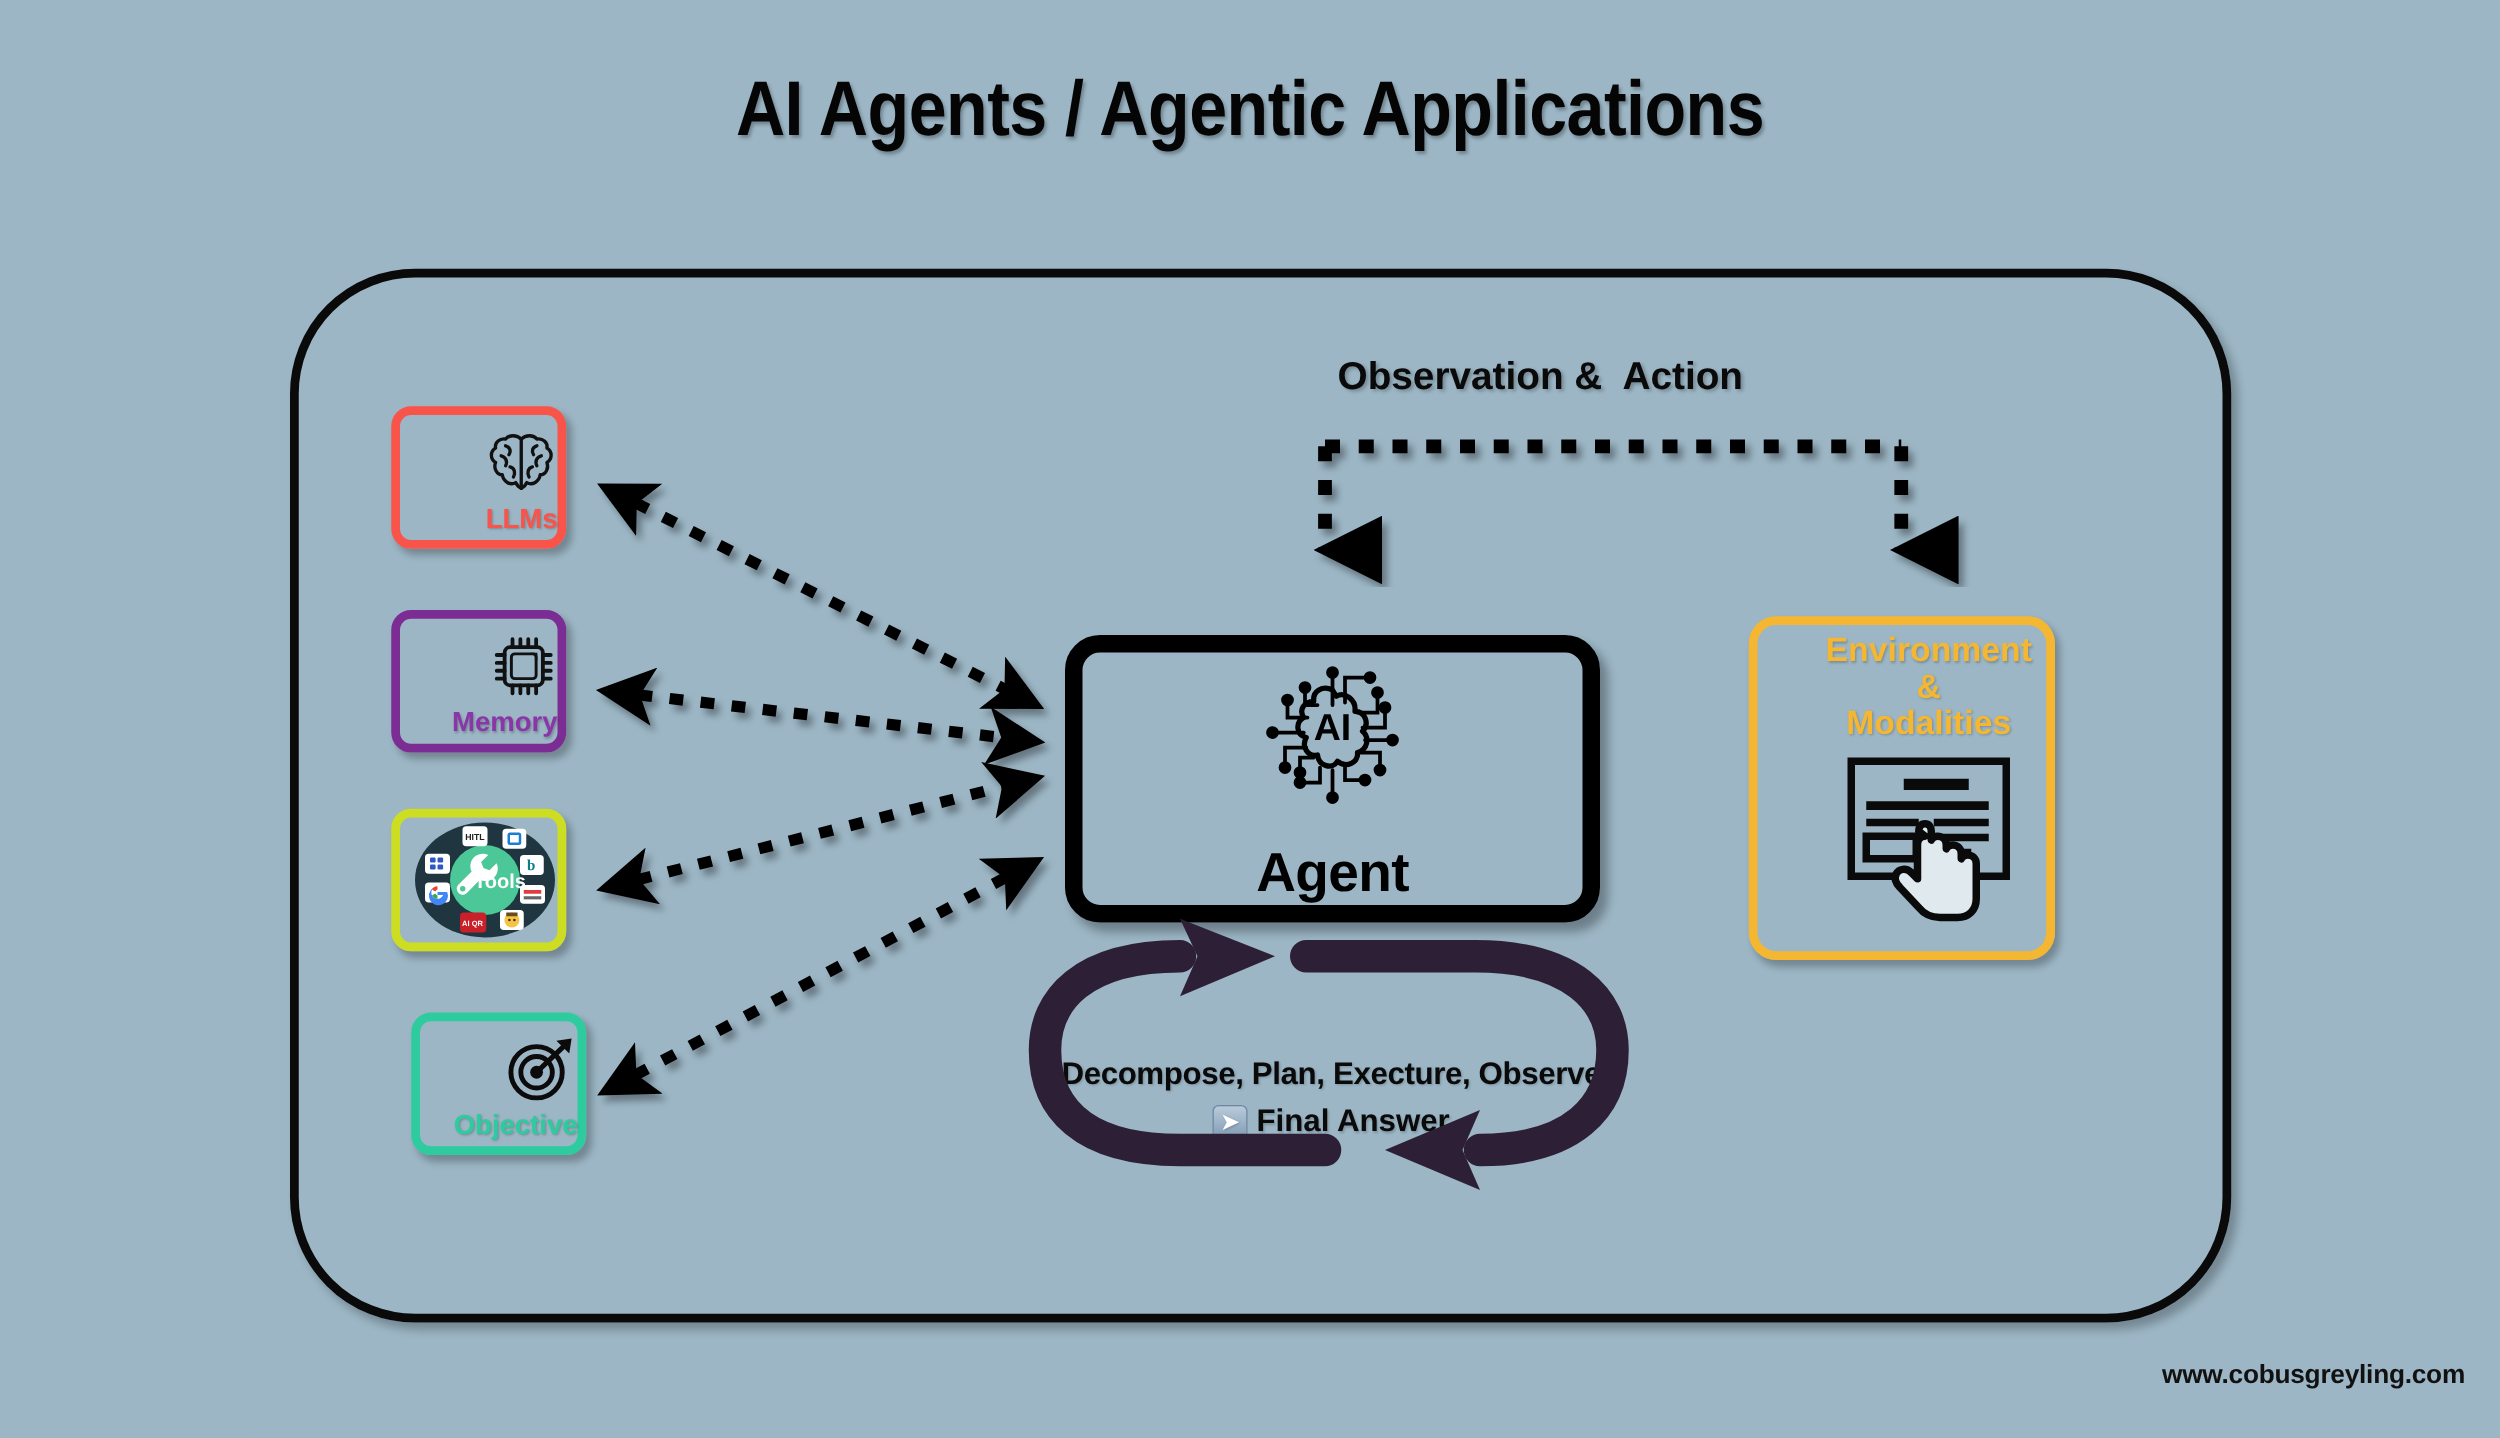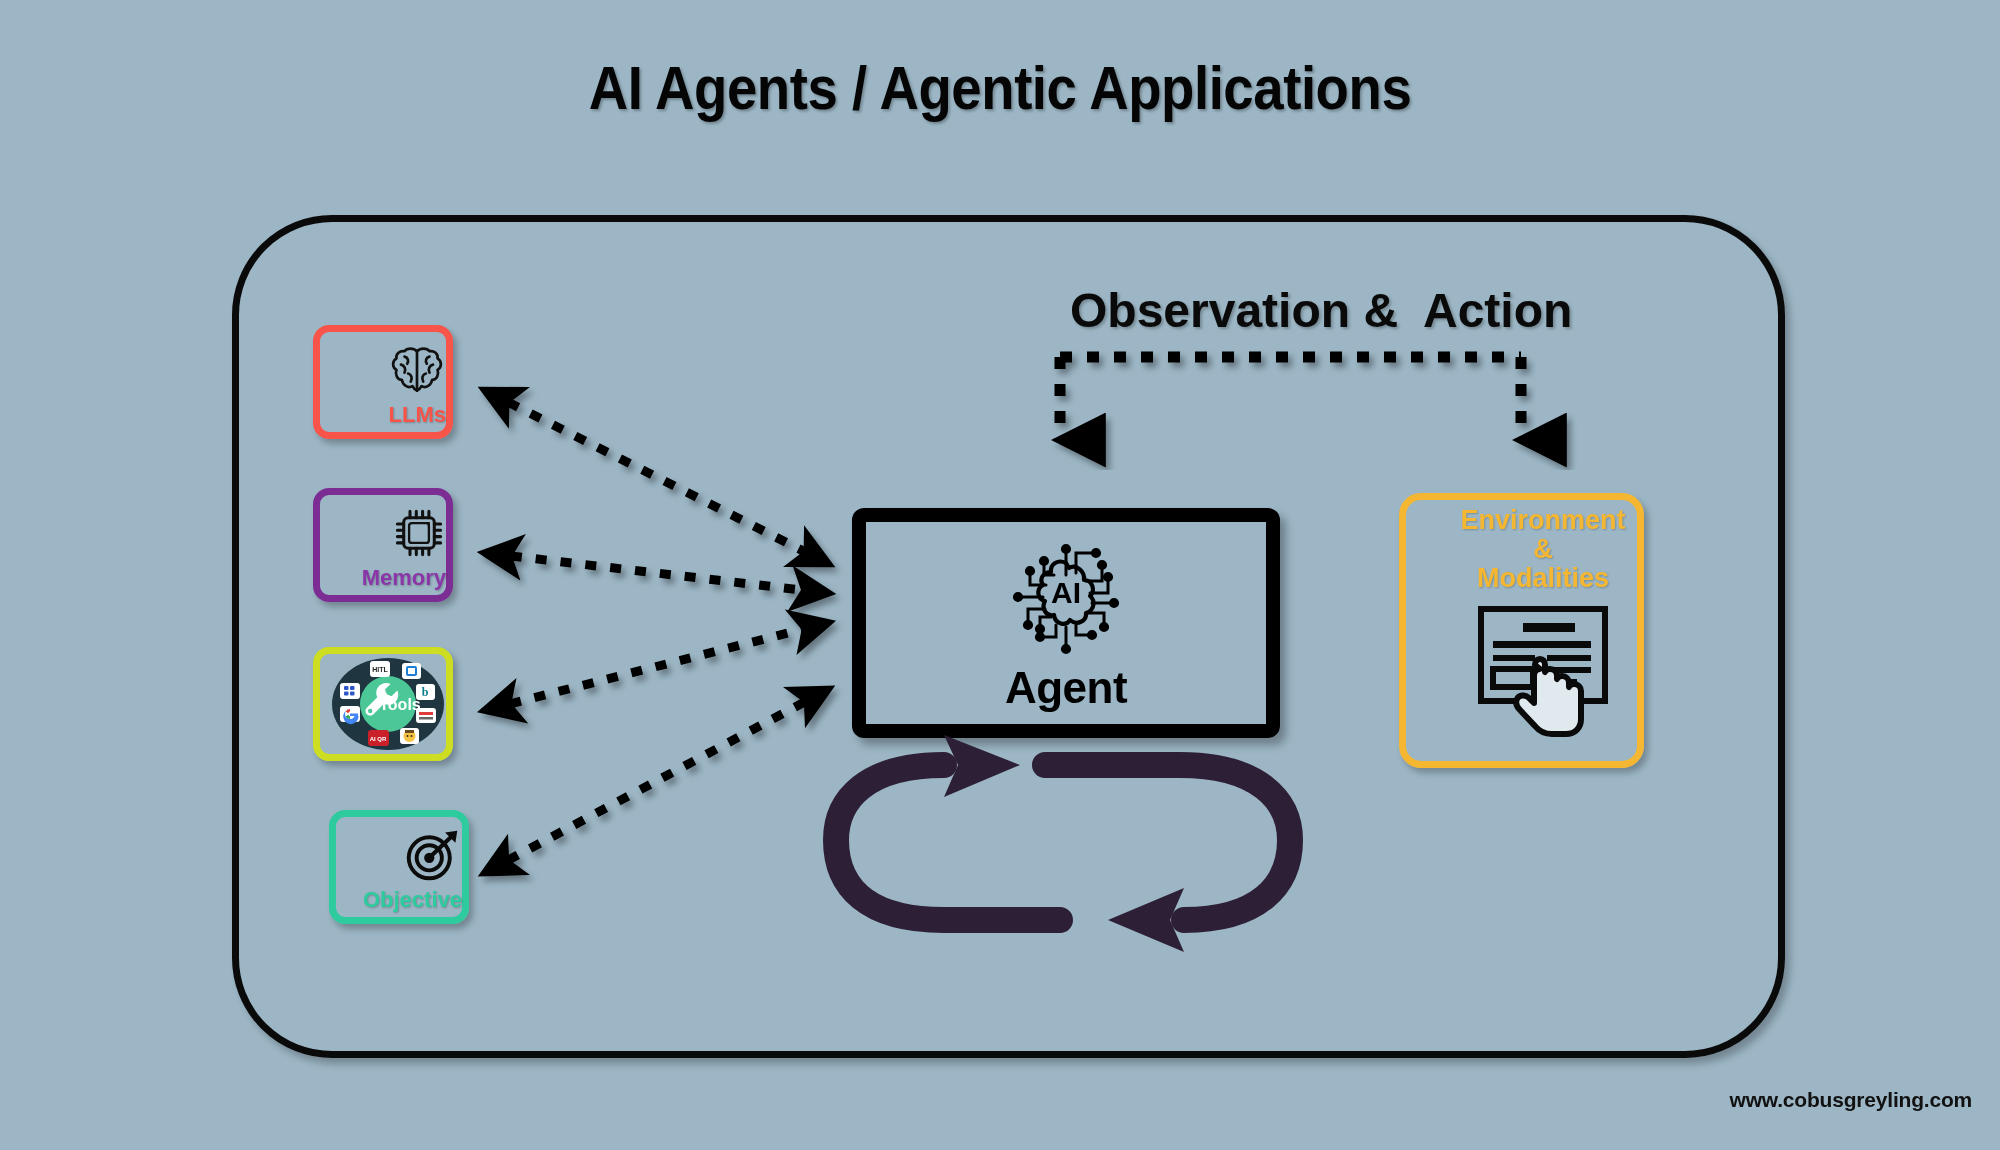--- a/index.html
+++ b/index.html
@@ -89,26 +89,26 @@
   .tools-hub { position: relative; width: 116px; height: 96px; }
 
   
   .agent-box {
     position: absolute;
     left: 852px;
     top: 508px;
     width: 428px;
     height: 230px;
     border: 14px solid #000;
-    border-radius: 12px;
+    border-radius: 28px;
     box-sizing: border-box;
     display: flex;
     flex-direction: column;
     align-items: center;
-    justify-content: center;
+    justify-content: space-between;
     box-shadow: 6px 7px 8px rgba(0,0,0,0.3);
   }
   .agent-icon { margin-top: 4px; }
   .agent-label {
     font-size: 44px;
     font-weight: bold;
     color: #000;
     margin-top: 2px;
     letter-spacing: -0.5px;
   }
@@ -137,21 +137,21 @@
     line-height: 1.08;
     text-align: center;
     text-shadow: 1px 1px 2px rgba(0,0,0,0.22);
   }
 
   
   .obs-label {
     position: absolute;
     left: 1070px;
     top: 283px;
-    font-size: 48px;
+    font-size: 31px;
     font-weight: bold;
     color: #0a0a0a;
     white-space: pre;
     text-shadow: 2px 2px 3px rgba(0,0,0,0.25);
   }
 
   
   .loop-text {
     position: absolute;
     left: 845px;
@@ -403,20 +403,27 @@
                  C81 70 79 71 78 73
                  L78 66
                  C78 62 76 60 73 60
                  C70 60 68 62 68 66 Z" fill="#dfe9ee" stroke="#0a0a0a" stroke-width="6" stroke-linejoin="round"></path>
       </svg>
     </div>
   </div>
 
   <div class="obs-label">Observation &amp;  Action</div>
 
+  <div class="loop-text">
+    <div class="loop-line1">Decompose, Plan, Execture, Observe</div>
+    <div class="loop-line2">
+      <span class="arrow-emoji">➤</span>
+      <span>Final Answer</span>
+    </div>
+  </div>
 
   <div class="watermark">www.cobusgreyling.com</div>
 
   <svg class="overlay" viewBox="0 0 2000 1150">
     <defs>
       <filter id="softshadow" x="-25%" y="-25%" width="160%" height="160%">
         <feDropShadow dx="4" dy="5" stdDeviation="3" flood-color="#000" flood-opacity="0.35"></feDropShadow>
       </filter>
       <marker id="arrowR" viewBox="0 0 10 10" refX="8" refY="5" markerWidth="5.2" markerHeight="5.2" orient="auto-start-reverse">
         <path d="M0 0 L10 5 L0 10 L2.4 5 Z" fill="#000"></path>

